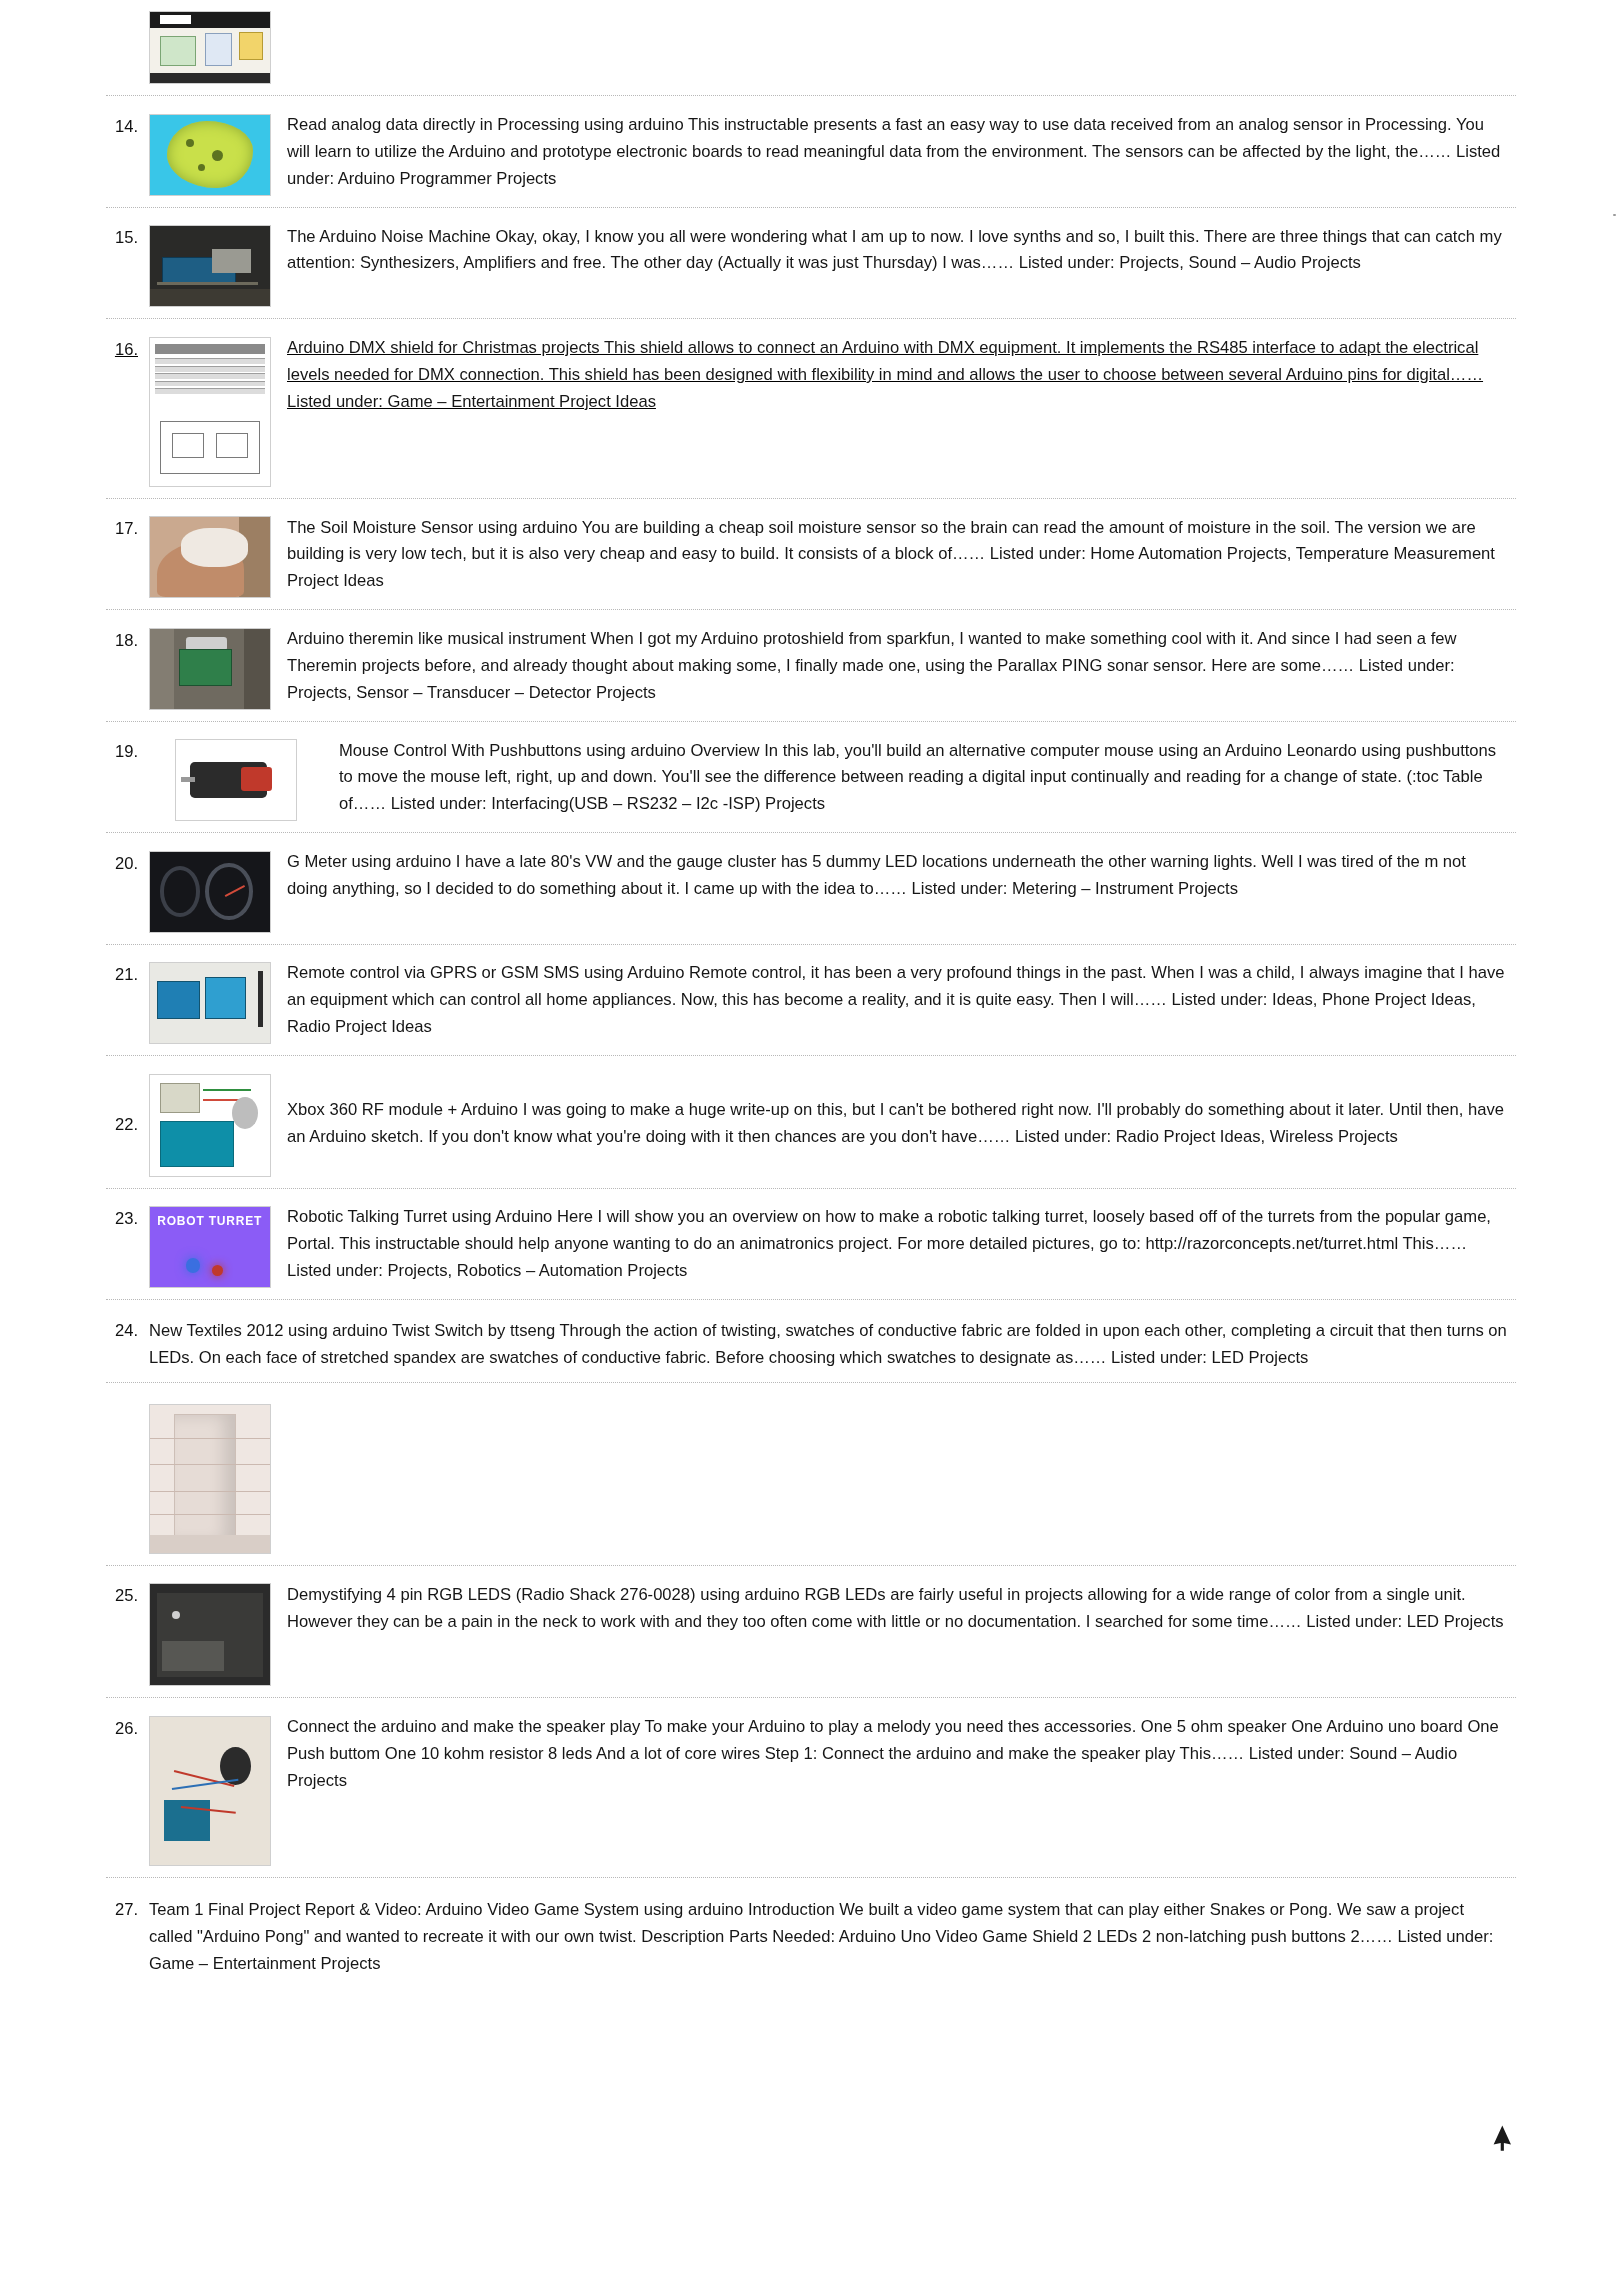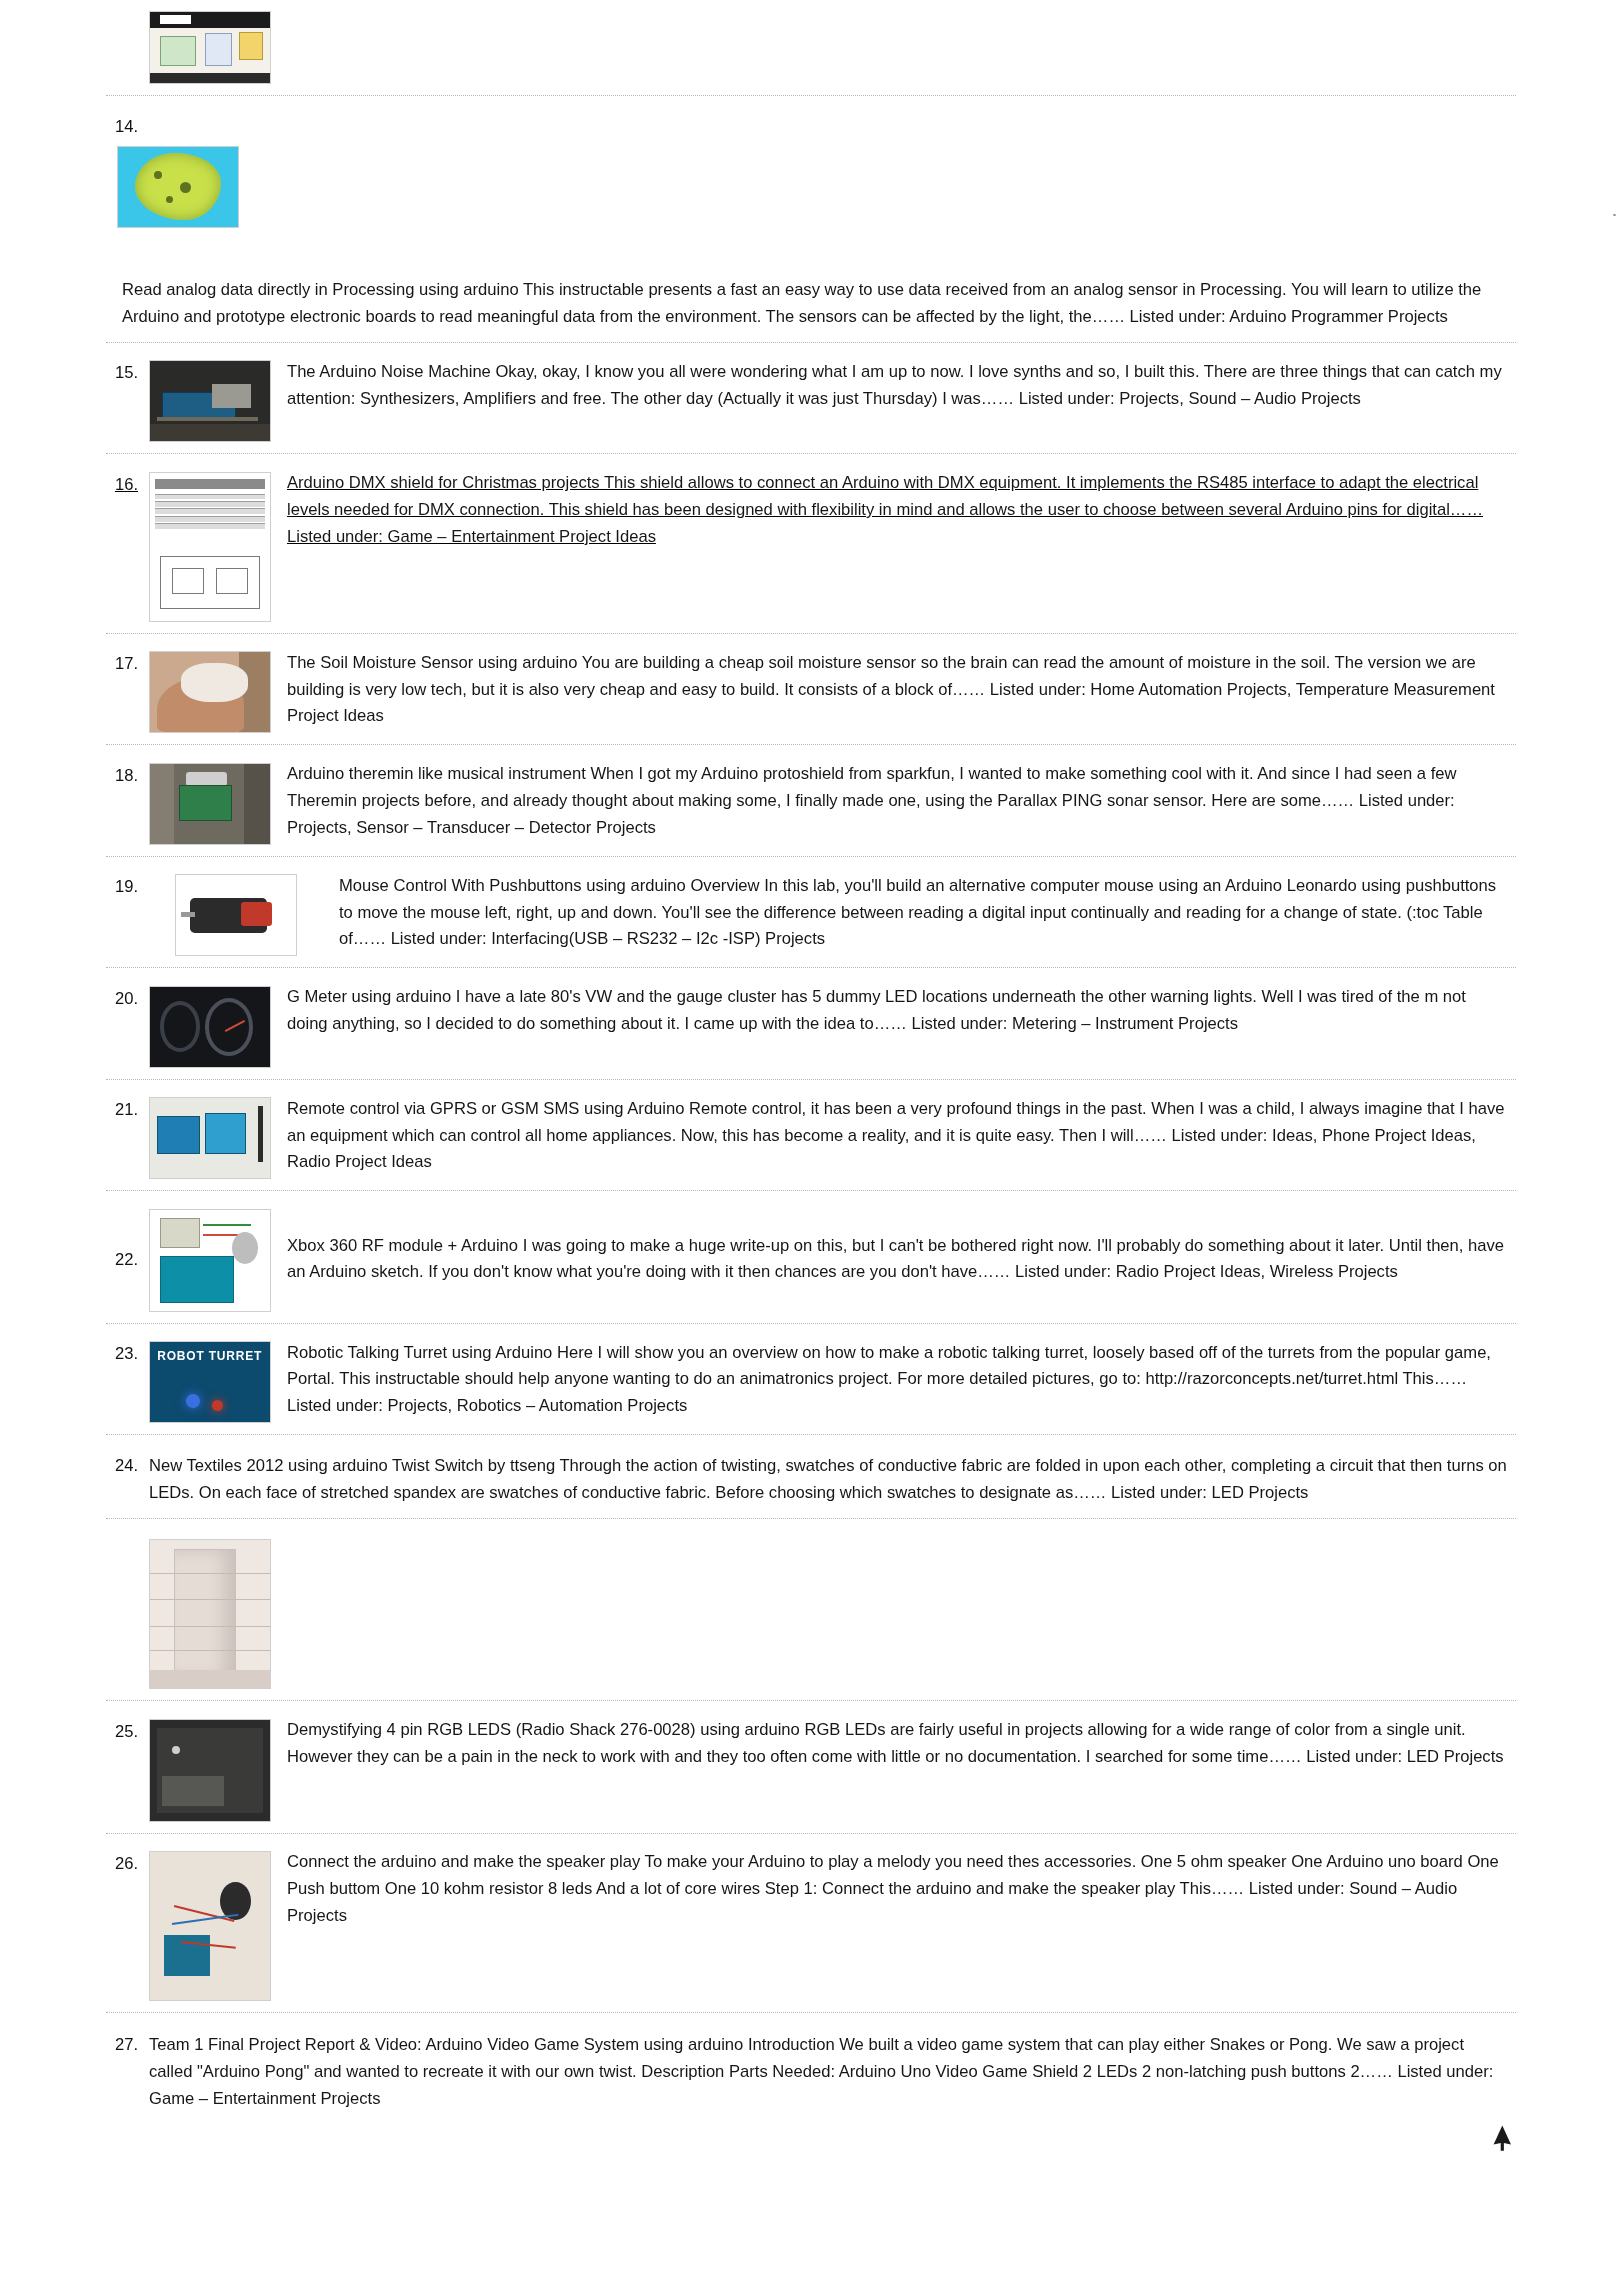--- a/index.html
+++ b/index.html
@@ -125,21 +125,21 @@
   .t-gprs .b2 { position:absolute; left:46%; top:18%; width:34%; height:52%; background:#2f9fd0; border:0.8px solid #12536f; }
   .t-gprs .ant { position:absolute; right:6%; top:10%; width:4.8px; height:70%; background:#2b2b2b; }
 
   .t-xbox { background:#ffffff; }
   .t-xbox .ard { position:absolute; left:8%; bottom:8%; width:62%; height:46%; background:#0e8fa8; border:0.8px solid #0a6a7c; }
   .t-xbox .rf { position:absolute; left:8%; top:8%; width:34%; height:30%; background:#d8d8c8; border:0.8px solid #9a9a86; }
   .t-xbox .w1 { position:absolute; left:44%; top:14%; width:40%; height:2.4px; background:#2f8f3f; }
   .t-xbox .w2 { position:absolute; left:44%; top:24%; width:40%; height:2.4px; background:#d04a3a; }
   .t-xbox .disc { position:absolute; right:10%; top:22%; width:22%; height:32%; background:#bdbdbd; border-radius:50%; }
 
-  .t-turret { background:#0c4a6e; }
+  .t-turret { background:#8b5cf6; }
   .t-turret .title { position:absolute; left:6%; top:10%; color:#ffffff; font-size:12px; font-weight:bold; letter-spacing:0.8px; line-height:1.15; font-family:"Liberation Sans", sans-serif; }
   .t-turret .led1 { position:absolute; left:30%; bottom:18%; width:14.3px; height:14.3px; background:#3a6fe0; border-radius:50%; box-shadow:0 0 11px #3a6fe0; }
   .t-turret .led2 { position:absolute; left:52%; bottom:14%; width:11px; height:11px; background:#c0392b; border-radius:50%; box-shadow:0 0 9.5px #c0392b; }
 
   .t-textile { background:#efe7e2; }
   .t-textile .col { position:absolute; left:20%; top:6%; width:52%; height:88%; background:#e6dcd6; border:0.8px solid #cdbfb7; box-shadow: inset -11px 0 16px rgba(0,0,0,0.12); }
   .t-textile .fold { position:absolute; left:0; width:100%; height:0.8px; background:#cbb9b0; }
   .t-textile .floor { position:absolute; left:0; bottom:0; width:100%; height:12%; background:#d9cec7; }
 
   .t-rgb { background:#2b2b2b; }
@@ -181,21 +181,21 @@
         <div class="thumb shortish t-transducer">
           <div class="tbar"></div>
           <div class="blk1"></div>
           <div class="blk2"></div>
           <div class="blk3"></div>
           <div class="foot"></div>
         </div>
       </div>
     </div>
 
-    <div class="entry" style="padding-top:14.3px;flex-direction:column;">
+    <div class="entry" style="padding-top:14.3px;">
       <div class="num">14.</div>
       <div class="thumb-cell">
         <div class="thumb t-analog">
           <div class="blob"></div>
           <div class="dot" style="left:30%;top:30%;width:8px;height:8px;"></div>
           <div class="dot" style="left:52%;top:44%;width:11px;height:11px;"></div>
           <div class="dot" style="left:40%;top:62%;width:7.1px;height:7.1px;"></div>
         </div>
       </div>
       <div class="body-cell">

